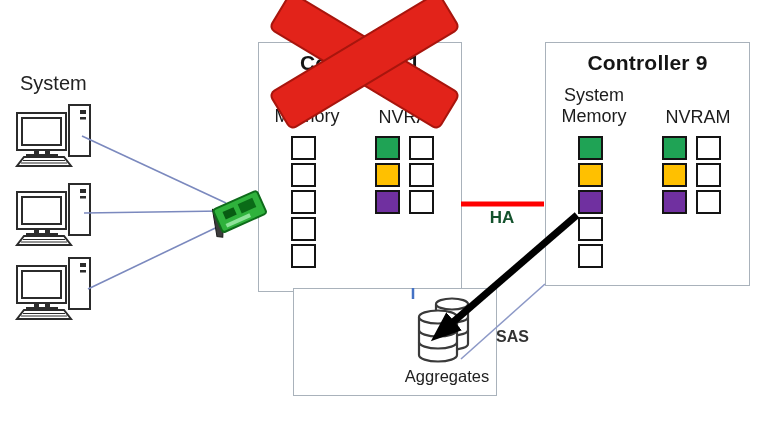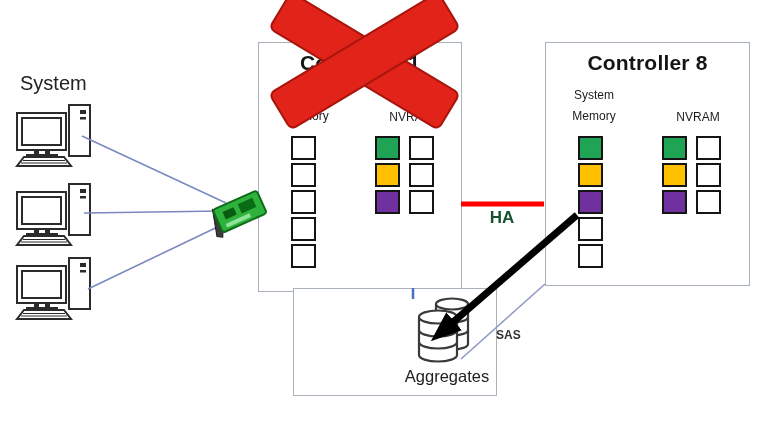--- a/index.html
+++ b/index.html
@@ -7,38 +7,38 @@
     position:relative;width:768px;height:421px;background:#fff;overflow:hidden;
     font-family:"Liberation Sans","DejaVu Sans",sans-serif;color:#1f1f1f;
   }
   
   .box{position:absolute;background:#fff;border:1.5px solid var(--box_border);z-index:5;}
   .controller1{left:258px;top:42px;width:202px;height:248px;}
   .controller2{left:545px;top:42px;width:203px;height:242px;}
   .aggregates-box{left:258px;top:288px;width:202px;height:106px;margin-left:35px;}
   .box-title{position:absolute;left:0;top:8px;width:100%;text-align:center;
     font-size:21px;font-weight:bold;letter-spacing:.2px;color:#151515;}
-  .mem-label{position:absolute;font-size:12px;line-height:21px;text-align:center;color:#1c1c1c;}
+  .mem-label{position:absolute;font-size:18px;line-height:21px;text-align:center;color:#1c1c1c;}
   .sysmem-label{left:8px;top:42px;width:80px;}
   .nvram-label{left:108px;top:64px;width:88px;}
   
   .cell-col{position:absolute;display:flex;flex-direction:column;gap:3px;}
   .col-sysmem{left:32px;top:93px;}
   .col-nvram1{left:116px;top:93px;}
   .col-nvram2{left:150px;top:93px;}
   .cell{width:25px;height:24px;box-sizing:border-box;border:2px solid #141414;background:#fff;}
   .cell.green{background:var(--green);}
   .cell.gold{background:var(--gold);}
   .cell.purple{background:var(--purple);}
   .cell.white{background:#fff;}
   
   .clients-label{position:absolute;left:20px;top:72px;font-size:20px;color:#222;z-index:6;}
   .ha-label{position:absolute;left:478px;top:208px;width:48px;text-align:center;
     font-size:17px;font-weight:600;color:#14532d;z-index:6;}
-  .sas-label{position:absolute;left:496px;top:328px;font-size:12px;font-weight:600;color:#333;z-index:6;}
+  .sas-label{position:absolute;left:496px;top:328px;font-size:16px;font-weight:600;color:#333;z-index:6;}
   .aggregates-label{position:absolute;left:98px;top:78px;width:110px;text-align:center;
     font-size:16.5px;color:#222;}
   
   .pc{position:absolute;left:14px;z-index:6;}
   .pc1{top:103px;} .pc2{top:182px;} .pc3{top:256px;}
   
   .overlay{position:absolute;left:0;top:0;z-index:20;pointer-events:none;}
   .client-line{stroke:var(--client_line);stroke-width:1.6;}
   .sas-line{stroke:var(--sas_line);stroke-width:1.6;}
   .connector-line{stroke:var(--connector);stroke-width:2.5;}
@@ -122,21 +122,21 @@
         <div class="cell purple"></div>
       </div>
     <div class="cell-col col-nvram2">
         <div class="cell white"></div>
         <div class="cell white"></div>
         <div class="cell white"></div>
       </div>
   </div>
 
   <div class="box controller2">
-    <div class="box-title">Controller 8</div>
+    <div class="box-title">Controller 9</div>
     <div class="mem-label sysmem-label">System Memory</div>
     <div class="mem-label nvram-label">NVRAM</div>
     <div class="cell-col col-sysmem">
         <div class="cell green"></div>
         <div class="cell gold"></div>
         <div class="cell purple"></div>
         <div class="cell white"></div>
         <div class="cell white"></div>
       </div>
     <div class="cell-col col-nvram1">

